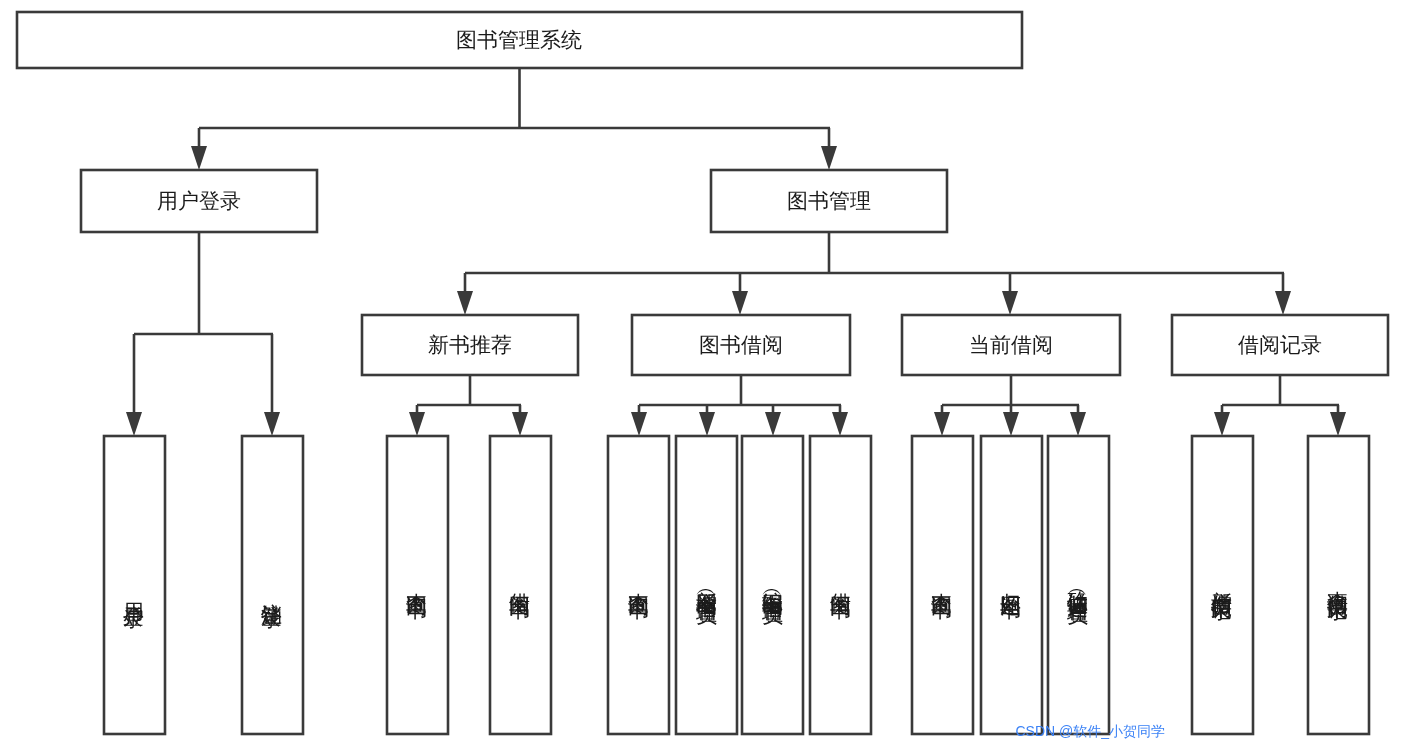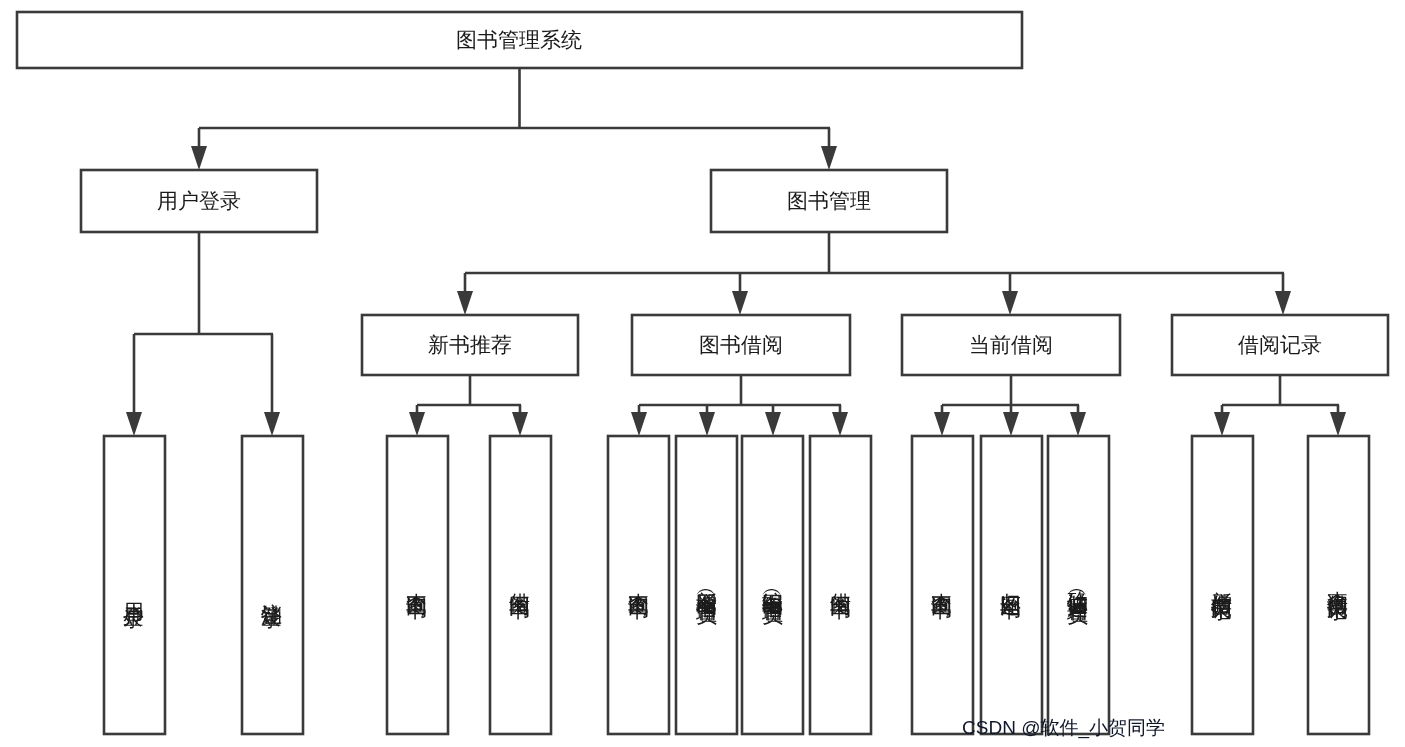--- a/index.html
+++ b/index.html
@@ -55,22 +55,22 @@
     writing-mode: vertical-rl;
     text-orientation: upright;
     text-anchor: middle;
     letter-spacing: 2px;
   }
   .watermark {
     position: absolute;
     right: 8px;
     bottom: 6px;
     font-family: "Liberation Sans", "DejaVu Sans", sans-serif;
-    font-size: 19px;
-    color: #0f172a;
+    font-size: 14px;
+    color: #3b82f6;
     white-space: nowrap;
     user-select: none;
   }
 </style>
 </head>
 <body>
 
 <div id="diagram-root">
 
   <svg id="flow" viewBox="0 0 1405 747" xmlns="http://www.w3.org/2000/svg">

